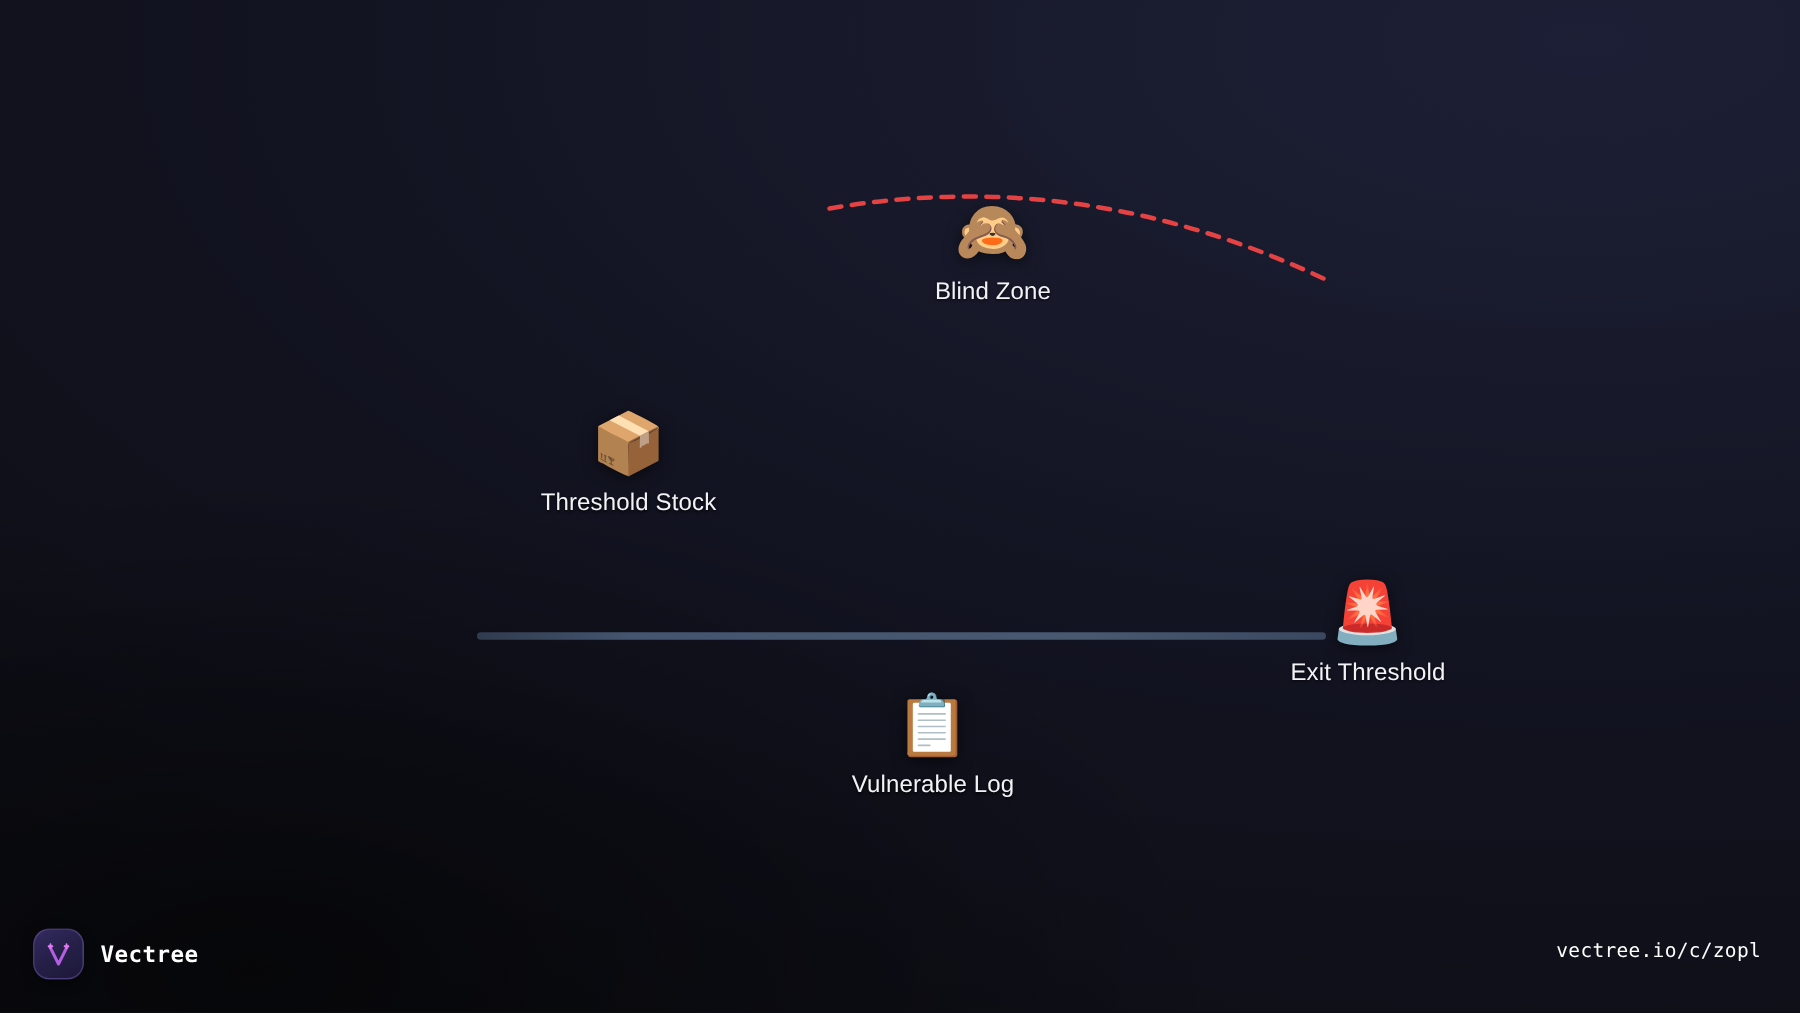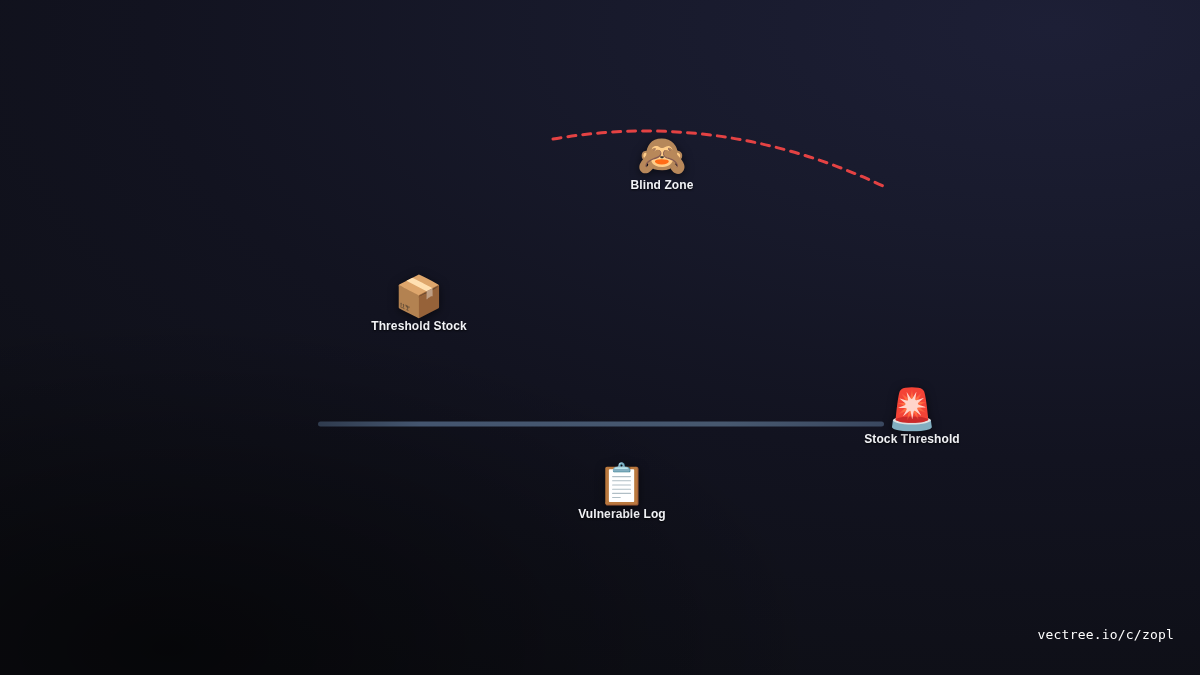--- a/index.html
+++ b/index.html
@@ -56,23 +56,23 @@
     user-select: none;
   }
   .node-emoji {
     font-size: 40px;
     line-height: 46px;
     height: 46px;
     display: block;
     filter: drop-shadow(0 2px 5px rgba(0,0,0,0.55));
   }
   .node-label {
-    margin-top: 0;
-    font-size: 12px;
-    font-weight: 700;
+    margin-top: 8px;
+    font-size: 16px;
+    font-weight: 400;
     color: #f2f3f7;
     letter-spacing: 0.1px;
     text-shadow: 0 1px 2px rgba(0,0,0,0.8);
     white-space: nowrap;
   }
 
   #node-blind-zone      { left: 662px; top: 132px; }
   #node-vulnerable-stock{ left: 419px; top: 273px; }
   #node-exit-threshold  { left: 912px; top: 386px; }
   #node-discrepancy-log { left: 622px; top: 461px; }
@@ -154,24 +154,34 @@
   <span class="node-label">Blind Zone</span>
 </div>
 
 <div class="node" id="node-vulnerable-stock" style="left: 419px; top: 273px;">
   <span class="node-emoji">📦</span>
   <span class="node-label">Threshold Stock</span>
 </div>
 
 <div class="node" id="node-exit-threshold" style="left: 912px; top: 386px;">
   <span class="node-emoji">🚨</span>
-  <span class="node-label">Stock Threshold</span>
+  <span class="node-label">Exit Threshold</span>
 </div>
 
 <div class="node" id="node-discrepancy-log" style="left: 622px; top: 461px;">
   <span class="node-emoji">📋</span>
   <span class="node-label">Vulnerable Log</span>
 </div>
 
 <div id="brand">
+  <div id="brand-row">
+    <div id="brand-logo">
+      <svg width="20" height="20" viewBox="0 0 24 24" xmlns="http://www.w3.org/2000/svg">
+        <path d="M5 6 L12 20 L19 6" fill="none" stroke="#b25fe0" stroke-width="2.4" stroke-linecap="round" stroke-linejoin="round"></path>
+        <path d="M5.6 4.2 L5.6 7.4 M4.1 5.8 L7.1 5.8" stroke="#e07bf5" stroke-width="1.5" stroke-linecap="round"></path>
+        <path d="M18.4 4.2 L18.4 7.4 M16.9 5.8 L19.9 5.8" stroke="#e07bf5" stroke-width="1.5" stroke-linecap="round"></path>
+      </svg>
+    </div>
+    <span id="brand-name">Vectree</span>
+  </div>
 </div>
 
 <div id="watermark">vectree.io/c/zopl</div>
 
 </body></html>

